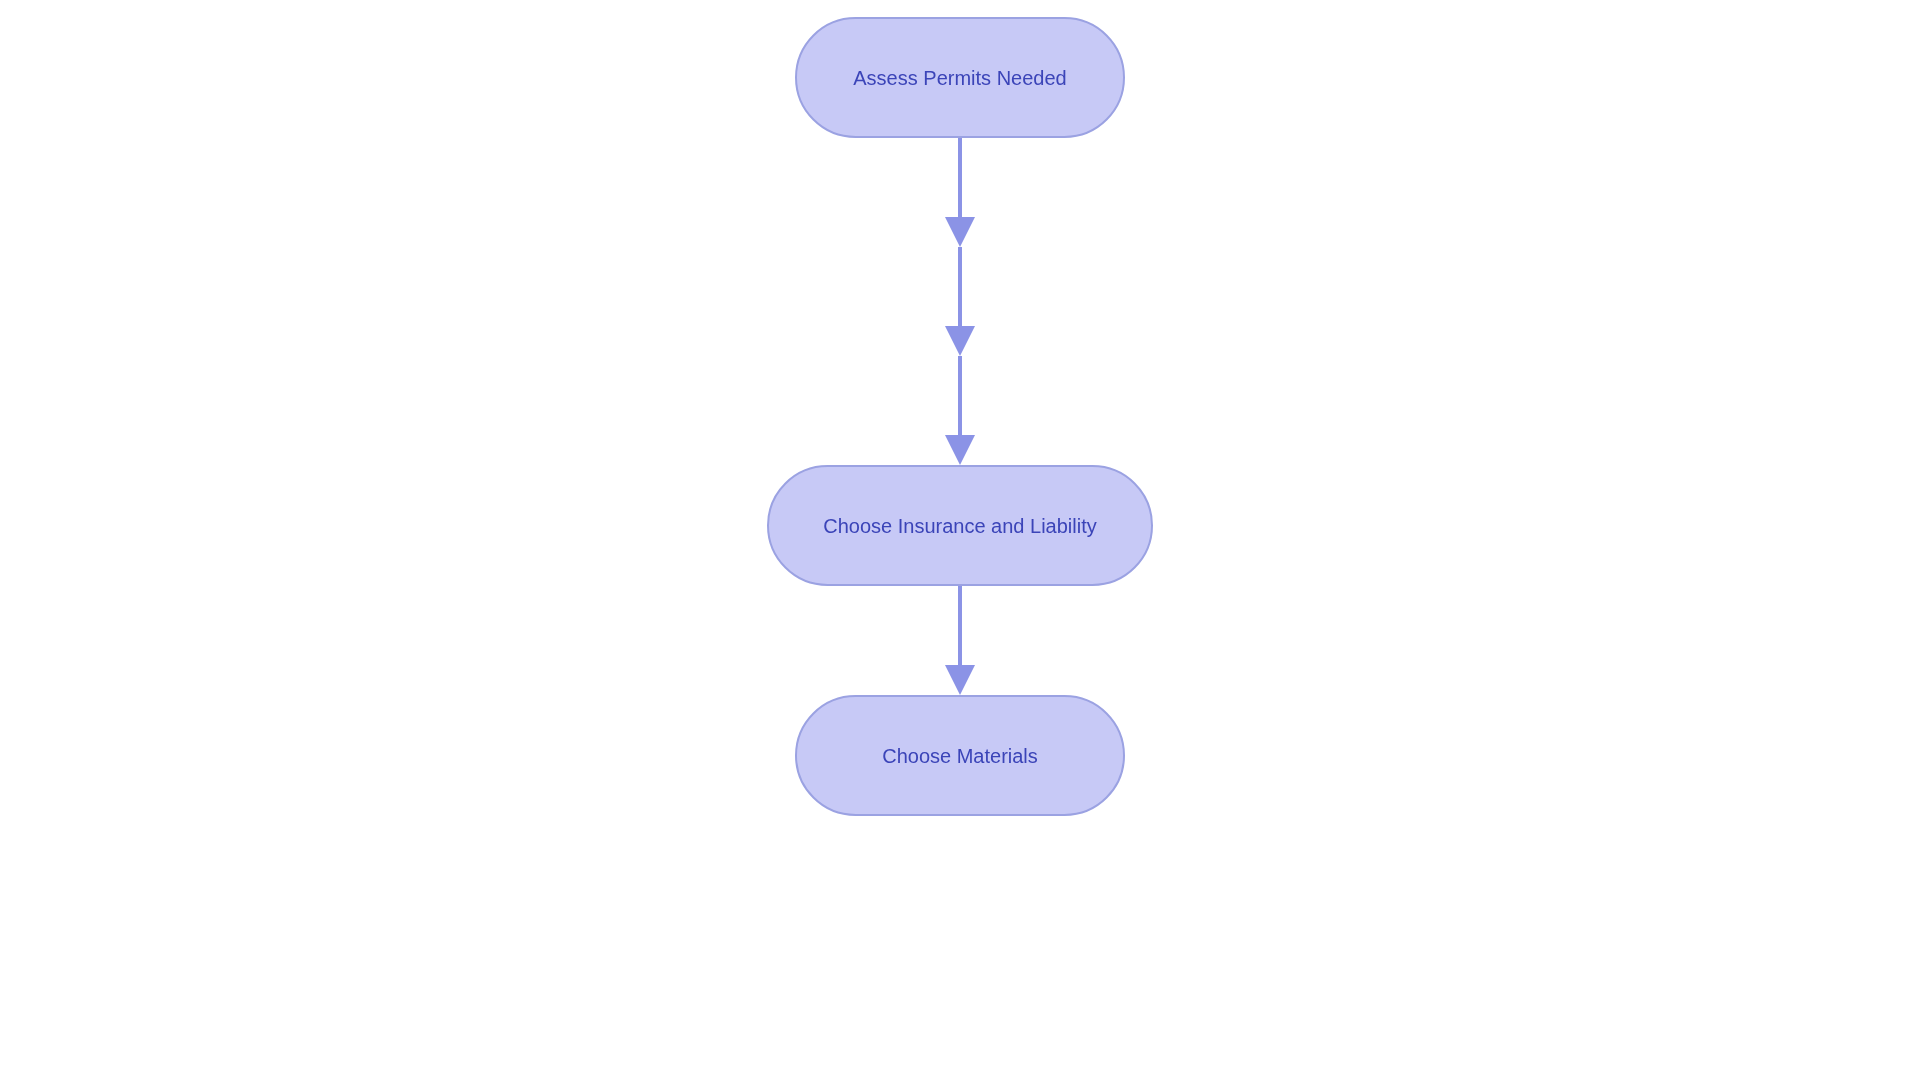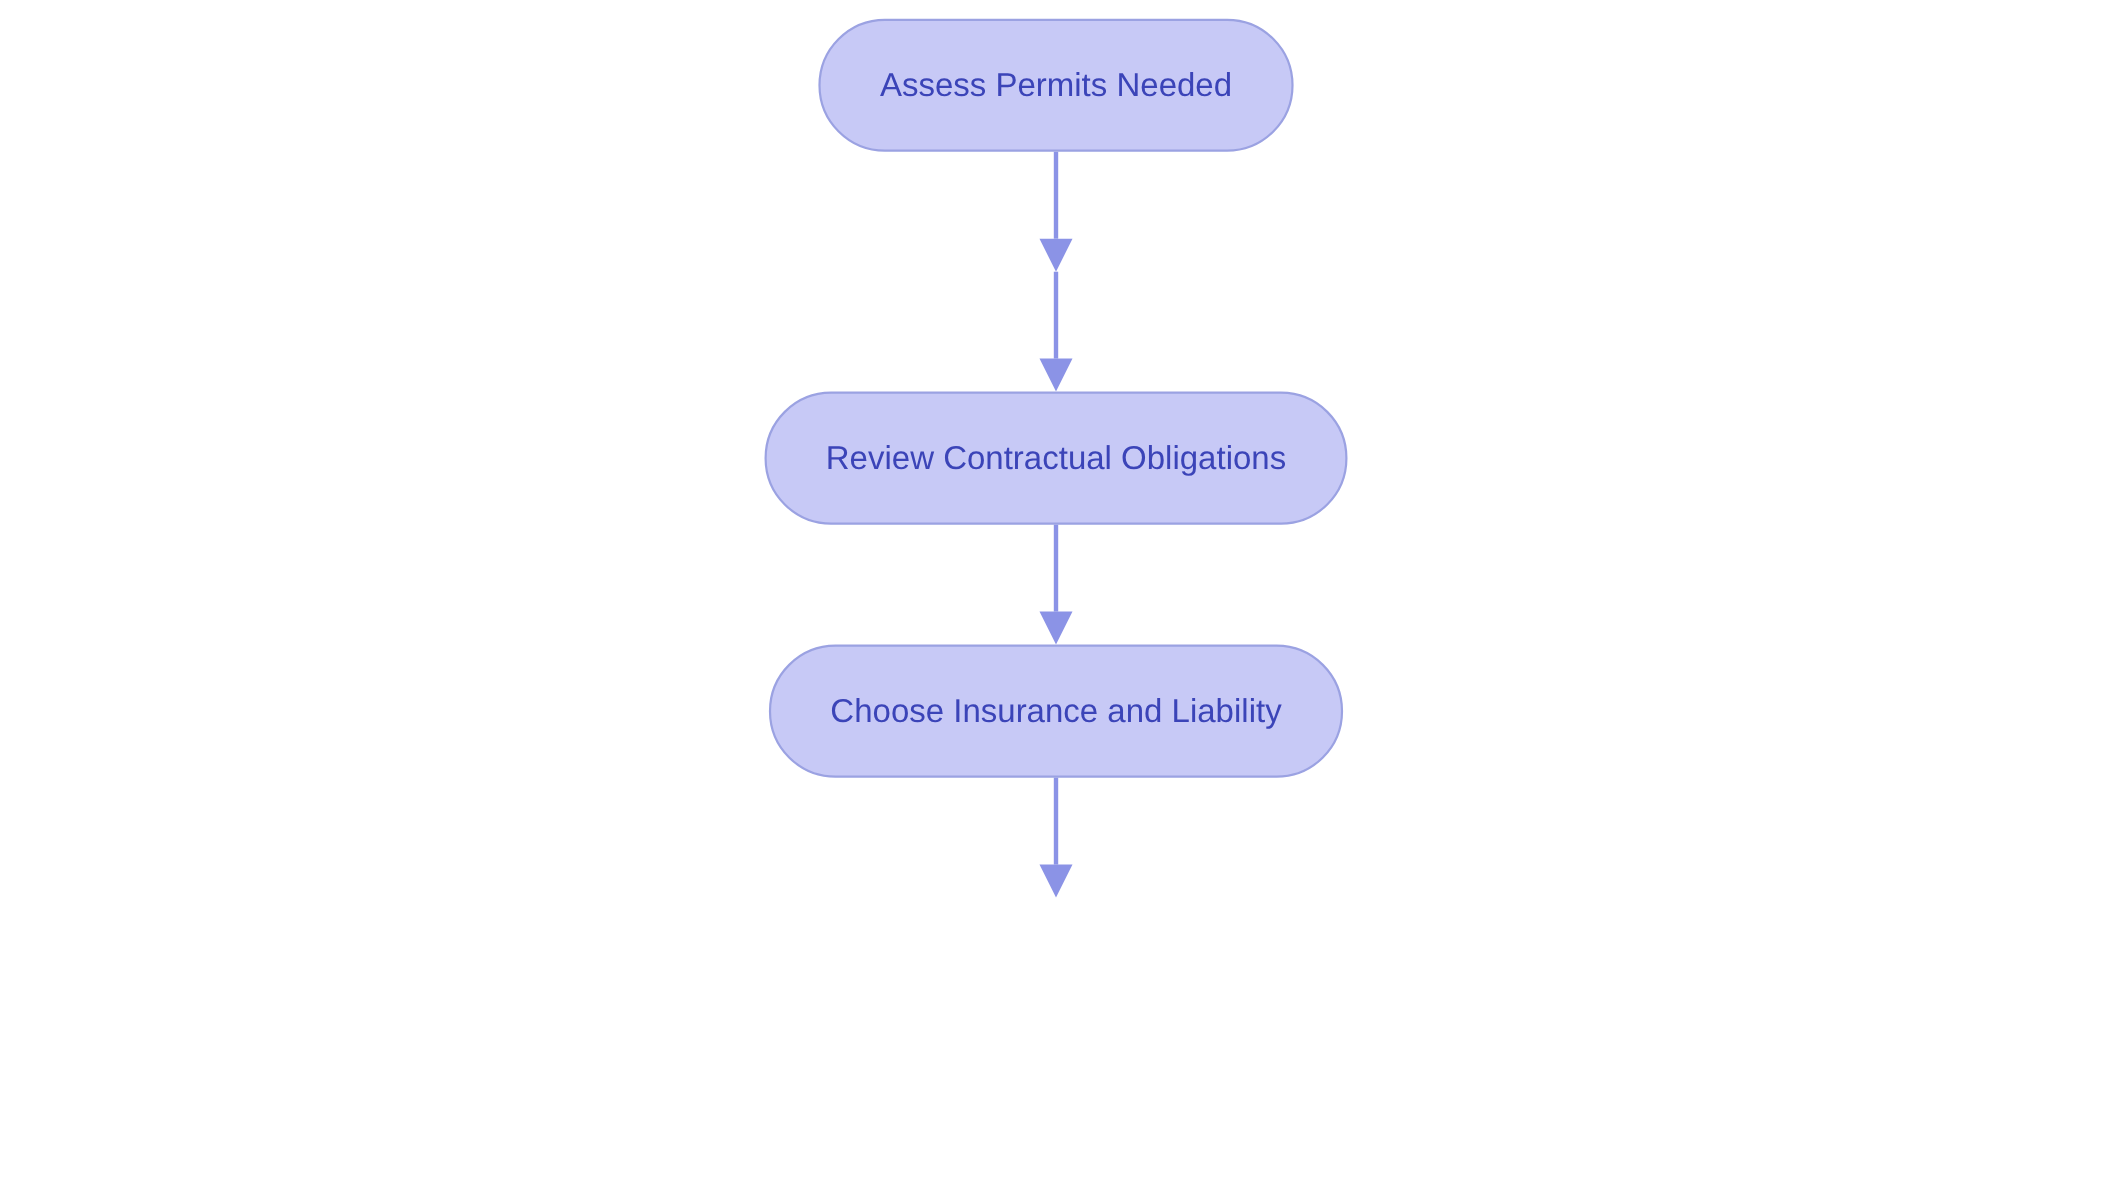--- a/index.html
+++ b/index.html
@@ -31,21 +31,21 @@
     padding: 0 54px;
     border-radius: 60.5px;
     background: var(--node-fill);
     border: 2px solid var(--node-border);
     display: flex;
     align-items: center;
     justify-content: center;
     flex-shrink: 0;
   }
   .node-label {
-    font-size: 30px;
+    font-size: 20px;
     line-height: 1.2;
     color: var(--node-text);
     white-space: nowrap;
     text-align: center;
   }
   .connector {
     height: 109px;
     display: flex;
     flex-direction: column;
     align-items: center;
@@ -77,32 +77,32 @@
     <div class="line"></div>
     <div class="arrowhead"></div>
   </div>
 
 
   <div class="connector">
     <div class="line"></div>
     <div class="arrowhead"></div>
   </div>
 
-  <div class="node">
-    <span class="node-label">Review Contractual Obligations</span>
-  </div>
 
   <div class="connector">
     <div class="line"></div>
     <div class="arrowhead"></div>
   </div>
 
   <div class="node">
     <span class="node-label">Choose Insurance and Liability</span>
   </div>
 
   <div class="connector">
     <div class="line"></div>
     <div class="arrowhead"></div>
   </div>
 
+  <div class="node">
+    <span class="node-label">Choose Materials</span>
+  </div>
 
 </div>
 
 </body></html>

